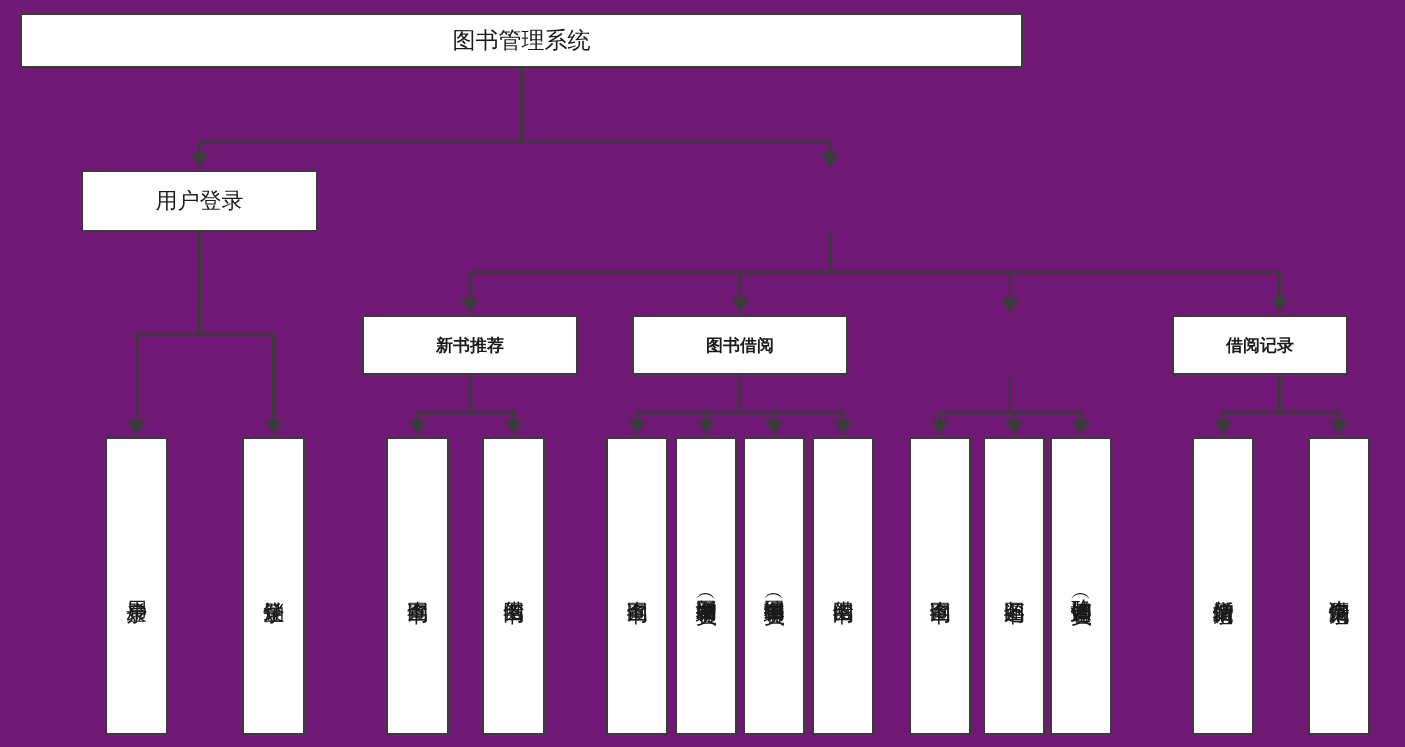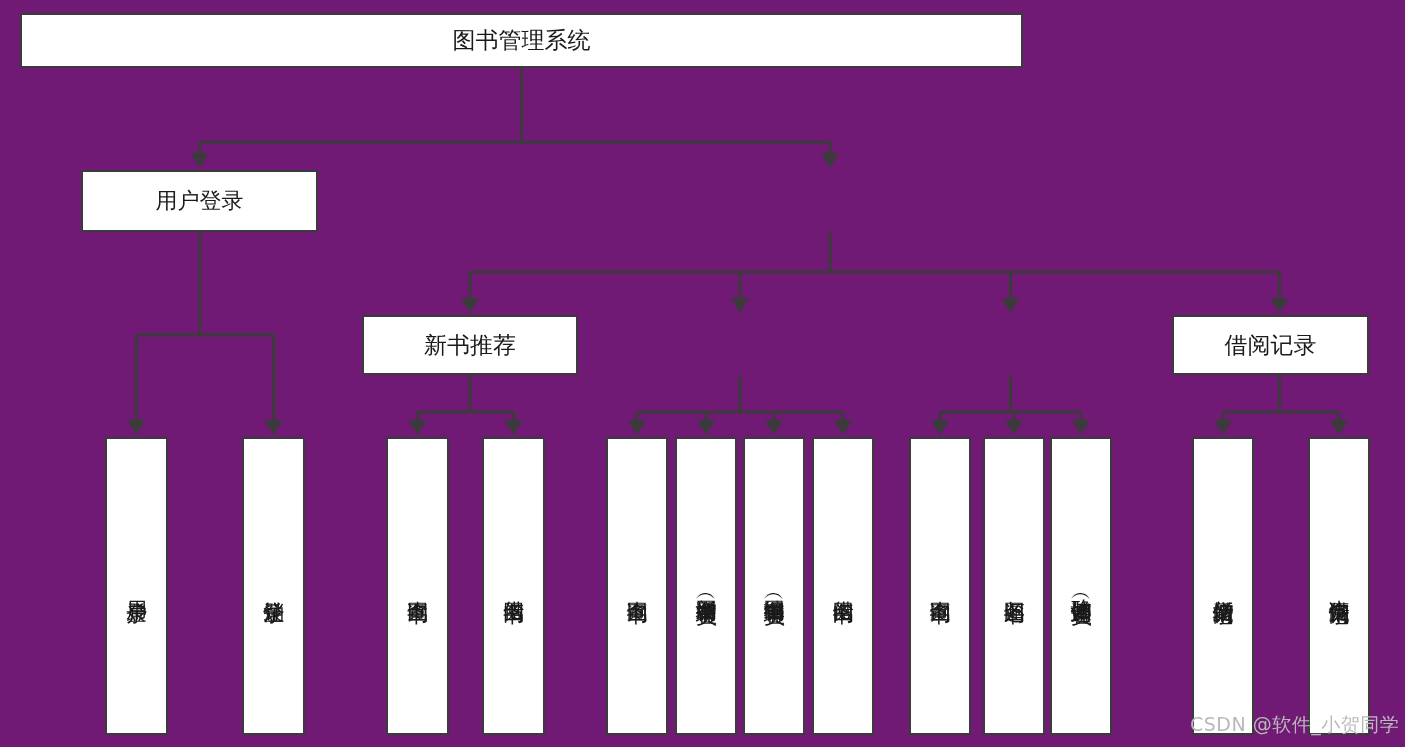--- a/index.html
+++ b/index.html
@@ -37,21 +37,22 @@
     color: #1a1a1a;
     text-align: center;
   }
   .node.root {
     font-size: 23px;
   }
   .node.lvl2 {
     font-size: 22px;
   }
   .node.lvl3 {
-    font-size: 23px;
+    font-size: 17px;
+    font-weight: bold;
   }
   .node.leaf {
     font-size: 21px;
     writing-mode: vertical-rl;
     text-orientation: upright;
     line-height: 1.08;
     padding: 6px 0;
     letter-spacing: 1px;
   }
   .node.leaf .vlabel {
@@ -140,21 +141,24 @@
     <span>图书管理系统</span>
   </div>
 
   <div class="node lvl2" style="left: 81px; top: 170px; width: 237px; height: 62px;">
     <span>用户登录</span>
   </div>
 
   <div class="node lvl3" style="left: 362px; top: 315px; width: 216px; height: 60px;">
     <span>新书推荐</span>
   </div>
-  <div class="node lvl3" style="left: 1172px; top: 315px; width: 197px; height: 60px;">
+  <div class="node lvl3" style="left: 632px; top: 315px; width: 216px; height: 60px;">
+    <span>图书借阅</span>
+  </div>
+  <div class="node lvl3" style="left: 1172px; top: 315px; width: 176px; height: 60px;">
     <span>借阅记录</span>
   </div>
 
   <div class="node leaf" style="left: 105px; top: 437px; width: 63px; height: 298px;">
     <span class="vlabel">用户登录</span>
   </div>
   <div class="node leaf" style="left: 242px; top: 437px; width: 63px; height: 298px;">
     <span class="vlabel">注销登录</span>
   </div>
   <div class="node leaf" style="left: 386px; top: 437px; width: 63px; height: 298px;">
@@ -184,15 +188,14 @@
   <div class="node leaf" style="left: 1050px; top: 437px; width: 62px; height: 298px;">
     <span class="vlabel">确认归还（管理员）</span>
   </div>
   <div class="node leaf" style="left: 1192px; top: 437px; width: 62px; height: 298px;">
     <span class="vlabel">新增借阅记录</span>
   </div>
   <div class="node leaf" style="left: 1308px; top: 437px; width: 62px; height: 298px;">
     <span class="vlabel">查询借阅记录</span>
   </div>
 
-  <div class="watermark">CSDN @软件_小贺同学</div>
 
 </div>
 
 </body></html>

